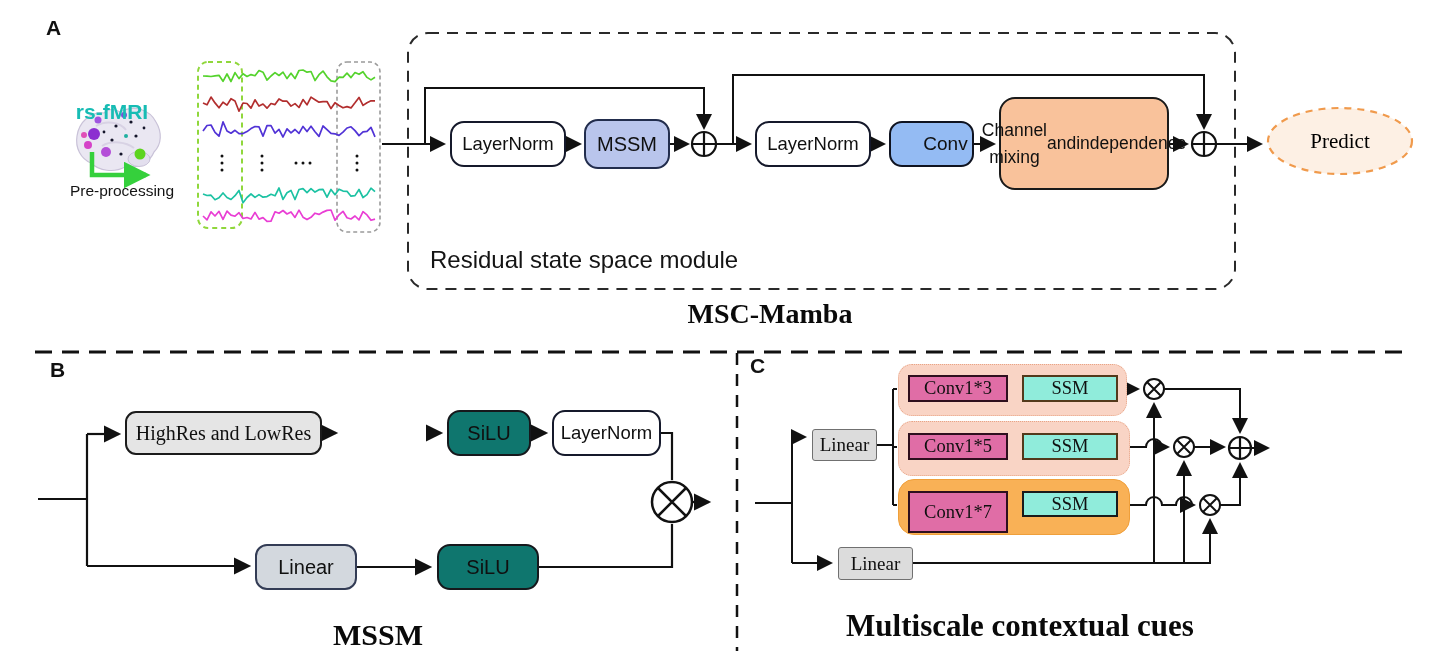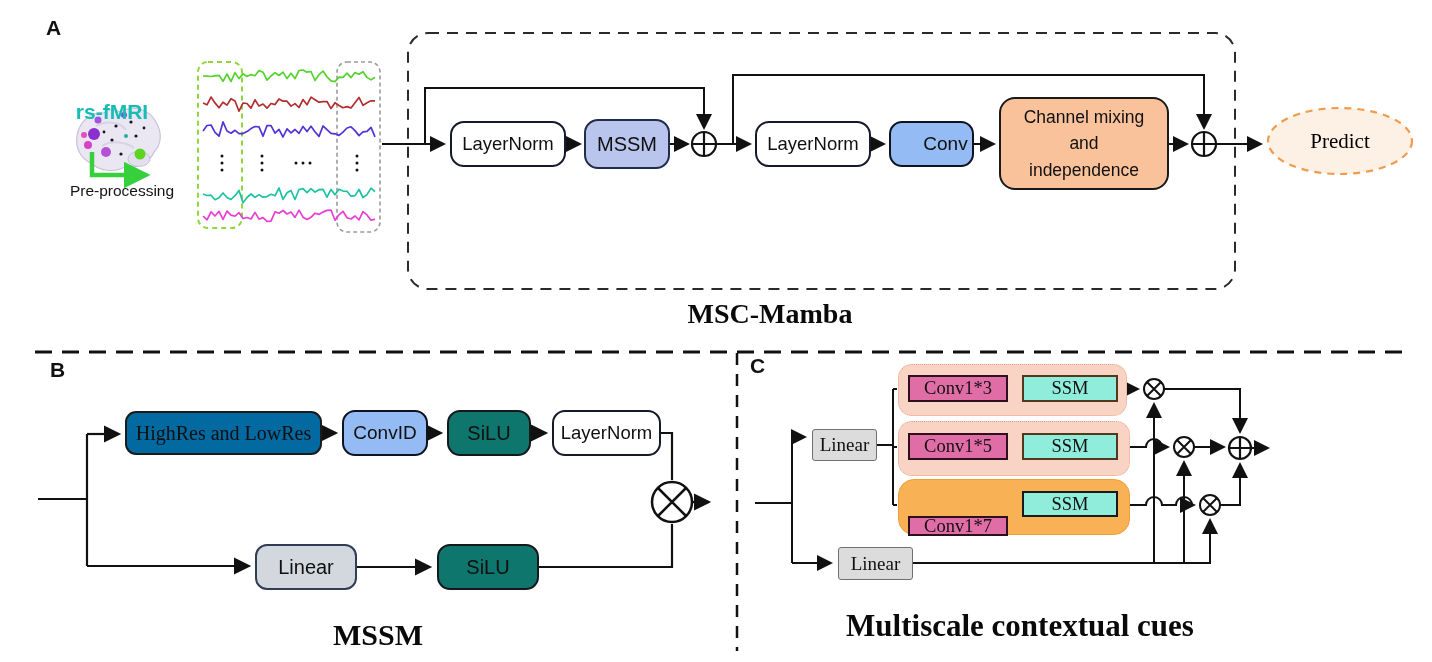--- a/index.html
+++ b/index.html
@@ -10,21 +10,21 @@
        text-align:center;color:#000000;line-height:1.15;}
   .panel-letter{font-weight:bold;font-size:21px;color:#111;}
   .node{position:absolute;display:flex;align-items:center;justify-content:center;
         text-align:center;box-sizing:border-box;color:#101010;}
   .sans{font-family:"Liberation Sans",sans-serif;}
   .serif{font-family:"Liberation Serif","DejaVu Serif",serif;}
   .ln   {background:#ffffff;border:2px solid #15192b;border-radius:14px;font-size:18.5px;}
   .mssm {background:#b9c5ec;border:2px solid #222d4d;border-radius:14px;font-size:20px;}
   .conv {background:#94bbf3;border:2px solid #0f1320;border-radius:13px;font-size:19px;}
   .peach{background:#f9c29b;border:2px solid #1a1a1a;border-radius:16px;font-size:17.5px;line-height:1.5;}
-  .hires{background:#0369a1;border:2.5px solid #1b1b1b;border-radius:11px;font-size:20px;}
+  .hires{background:#e5e5e5;border:2.5px solid #1b1b1b;border-radius:11px;font-size:20px;}
   .silu {background:#0f766e;border:2.5px solid #16181c;border-radius:13px;font-size:20px;}
   .lnb  {background:#ffffff;border:2.5px solid #15192b;border-radius:13px;font-size:18.5px;}
   .linB {background:#d3d8de;border:2.5px solid #333c55;border-radius:12px;font-size:20px;}
   .linC {background:#dcdcdc;border:1.5px solid #707070;border-radius:3px;font-size:19px;}
   .scale-row{position:absolute;border-radius:14px;}
   .row12{background:#f9d4c5;border:1px dotted #e8a486;}
   .row3 {background:#f9b156;border:1px solid #ef9f3a;border-radius:16px;}
   .cpk  {background:#e06da6;border:2px solid #2e0f1e;font-size:18.5px;}
   .ssmb {background:#90ecdb;border:2px solid #53391b;font-size:18.5px;}
   .title{font-weight:bold;font-family:"Liberation Serif","DejaVu Serif",serif;color:#0a0a0a;}
@@ -177,43 +177,43 @@
   <div class="txt panel-letter" style="left:50px;top:358px;">B</div>
   <div class="txt panel-letter" style="left:750px;top:354px;">C</div>
 
   <div class="txt teal" style="left:64px;top:80px;width:96px;margin-top:20px;">rs-fMRI</div>
   <div class="txt prep" style="left:56px;top:182px;width:132px;text-align:center;">Pre-processing</div>
 
   <div class="node sans ln" style="left:450px;top:121px;width:116px;height:46px;">LayerNorm</div>
   <div class="node sans mssm" style="left:584px;top:119px;width:86px;height:50px;">MSSM</div>
   <div class="node sans ln" style="left:755px;top:121px;width:116px;height:46px;">LayerNorm</div>
   <div class="node sans conv" style="left:889px;top:121px;width:85px;height:46px;padding-left:28px;">Conv</div>
-  <div class="node sans peach" style="left:999px;top:97px;width:170px;height:93px;flex-direction:column;">
+  <div class="node sans peach" style="left:999px;top:97px;width:170px;height:93px;">
     <div>Channel mixing</div>
     <div>and</div>
     <div>independence</div>
   </div>
   <div class="txt predict-txt" style="left:1292px;top:127px;width:96px;height:28px;">Predict</div>
+  <div class="txt caption" style="left:430px;top:246px;width:360px;justify-content:flex-start;">Residual state space module</div>
   <div class="txt title" style="left:620px;top:298px;width:300px;font-size:28px;">MSC-Mamba</div>
 
   <div class="node serif hires" style="left:125px;top:411px;width:197px;height:44px;">HighRes and LowRes</div>
-  <div class="node sans conv" style="left:342px;top:410px;width:86px;height:46px;border-width:2.5px;">ConvID</div>
   <div class="node sans silu" style="left:447px;top:410px;width:84px;height:46px;">SiLU</div>
   <div class="node sans lnb" style="left:552px;top:410px;width:109px;height:46px;">LayerNorm</div>
   <div class="node sans linB" style="left:255px;top:544px;width:102px;height:46px;">Linear</div>
   <div class="node sans silu" style="left:437px;top:544px;width:102px;height:46px;">SiLU</div>
   <div class="txt title" style="left:288px;top:618px;width:180px;font-size:30px;">MSSM</div>
 
   <div class="scale-row row12" style="left:898px;top:364px;width:227px;height:50px;"></div>
   <div class="scale-row row12" style="left:898px;top:421px;width:230px;height:53px;"></div>
   <div class="scale-row row3" style="left:898px;top:479px;width:230px;height:54px;"></div>
 
   <div class="node serif linC" style="left:812px;top:429px;width:65px;height:32px;">Linear</div>
   <div class="node serif cpk" style="left:908px;top:375px;width:100px;height:27px;">Conv1*3</div>
   <div class="node serif ssmb" style="left:1022px;top:375px;width:96px;height:27px;">SSM</div>
   <div class="node serif cpk" style="left:908px;top:433px;width:100px;height:27px;">Conv1*5</div>
   <div class="node serif ssmb" style="left:1022px;top:433px;width:96px;height:27px;">SSM</div>
-  <div class="node serif cpk" style="left:908px;top:516px;width:100px;height:20px;">Conv1*7</div>
+  <div class="node serif cpk" style="left:908px;top:491px;width:100px;height:42px;">Conv1*7</div>
   <div class="node serif ssmb" style="left:1022px;top:491px;width:96px;height:26px;border-color:#1a1a1a;">SSM</div>
   <div class="node serif linC" style="left:838px;top:547px;width:75px;height:33px;">Linear</div>
   <div class="txt title" style="left:800px;top:608px;width:440px;font-size:31px;">Multiscale contextual cues</div>
 
 </div>
 
 </body></html>

